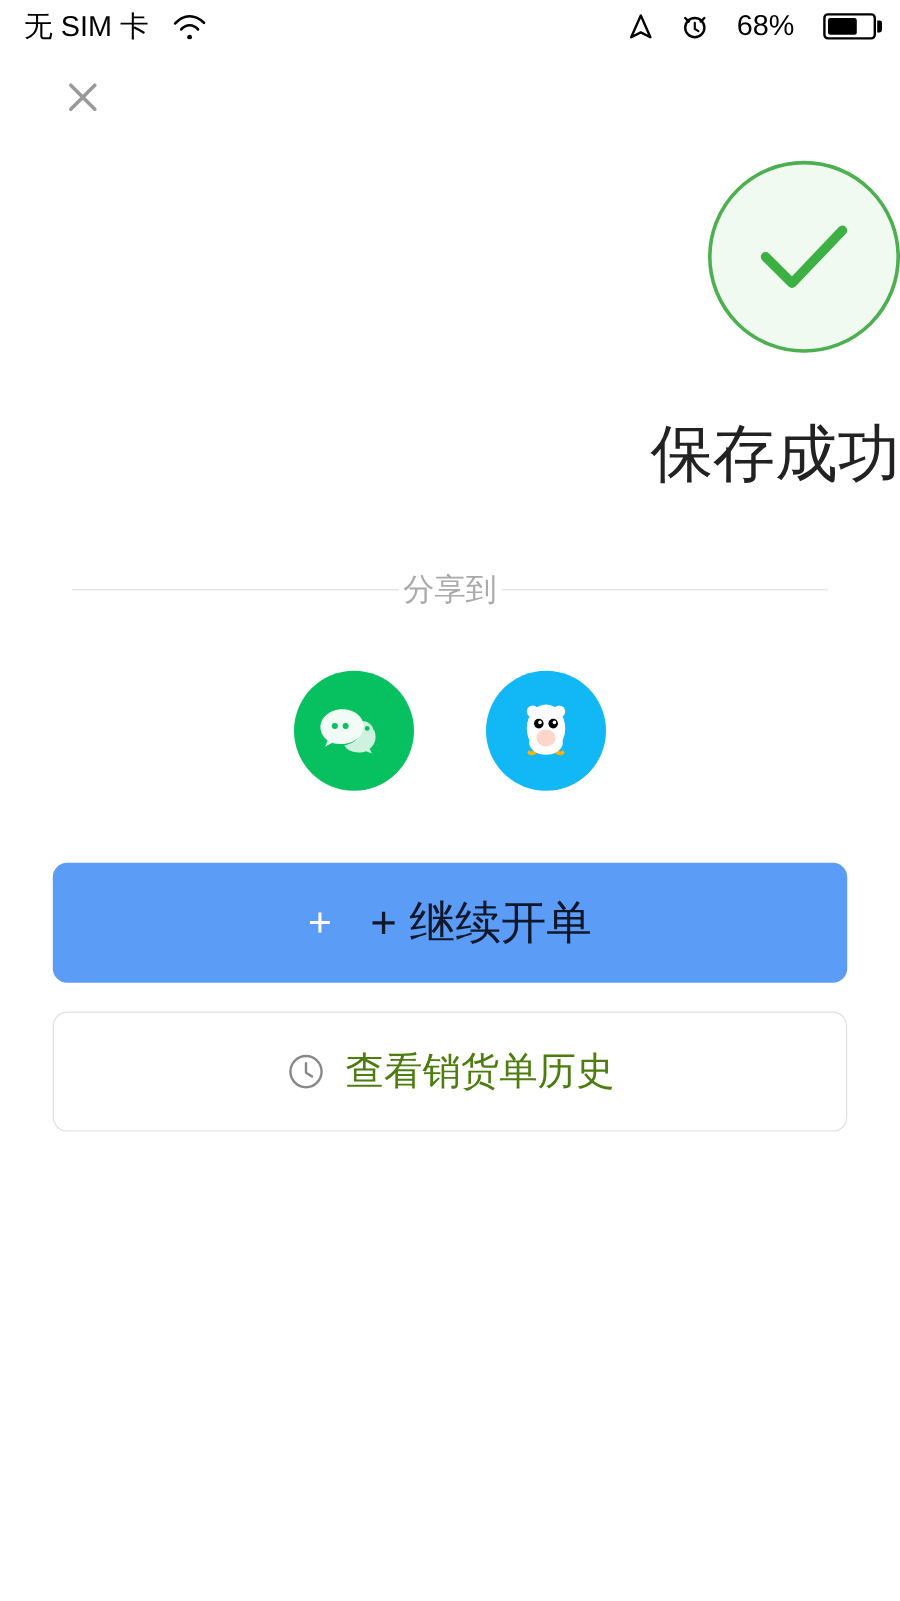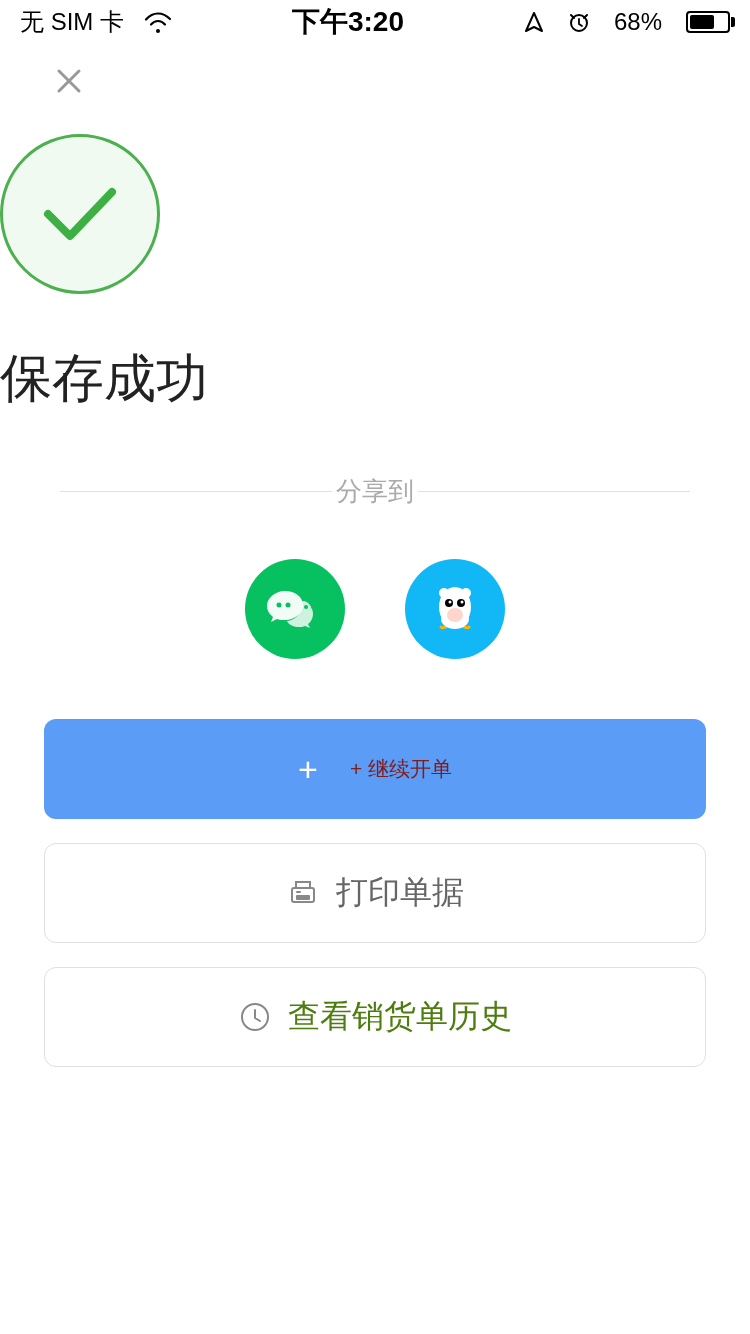--- a/index.html
+++ b/index.html
@@ -92,21 +92,21 @@
     .close-icon-svg {
       width: 32px;
       height: 32px;
       color: #999;
     }
 
     
     .content {
       display: flex;
       flex-direction: column;
-      align-items: flex-start;
+      align-items: flex-end;
       padding-top: 90px;
     }
 
     
     .success-circle {
       width: 160px;
       height: 160px;
       border-radius: 50%;
       border: 3px solid #4caf50;
       background: #f0faf0;
@@ -228,21 +228,20 @@
 
 <div class="status-bar">
   <div class="status-left">
     <span>无 SIM 卡</span>
     <svg width="28" height="22" viewBox="0 0 28 22" fill="none">
       <path d="M14 18a2 2 0 1 1 0 4 2 2 0 0 1 0-4z" fill="#000"></path>
       <path d="M7 13.5C9 11.2 11.3 10 14 10s5 1.2 7 3.5" stroke="#000" stroke-width="2.2" fill="none" stroke-linecap="round"></path>
       <path d="M2 8.5C5.5 4.5 9.5 2.5 14 2.5s8.5 2 12 5.5" stroke="#000" stroke-width="2.2" fill="none" stroke-linecap="round"></path>
     </svg>
   </div>
-  <div class="status-center">下午3:20</div>
   <div class="status-right">
     <svg width="20" height="22" viewBox="0 0 20 22" fill="none">
       <path d="M2 20L10 2l8 18-8-4-8 4z" stroke="#000" stroke-width="2" fill="none" stroke-linejoin="round"></path>
     </svg>
     <svg width="22" height="22" viewBox="0 0 22 22" fill="none">
       <circle cx="11" cy="12" r="8" stroke="#000" stroke-width="2"></circle>
       <path d="M11 8v5l3 2" stroke="#000" stroke-width="1.8" stroke-linecap="round"></path>
       <path d="M3 4l3 3M19 4l-3 3" stroke="#000" stroke-width="2" stroke-linecap="round"></path>
     </svg>
     <span>68%</span>
@@ -311,30 +310,21 @@
 
           <ellipse cx="30" cy="36" rx="8" ry="7" fill="#ffccbc" opacity="0.8"></ellipse>
         </svg>
       </div>
     </div>
   </div>
 
   <div class="actions">
     <button class="btn btn-primary">
       <span style="font-size:34px;color:#fff;">+</span>
-      <span style="font-size:21px;color:#7f1d1d;margin-left:16px;">+ 继续开单</span>
-    </button>
-    <button class="btn btn-secondary">
-      <svg width="34" height="34" viewBox="0 0 34 34" fill="none">
-        <rect x="6" y="12" width="22" height="14" rx="2" stroke="#888" stroke-width="2"></rect>
-        <path d="M10 12V6h14v6" stroke="#888" stroke-width="2" fill="none"></path>
-        <rect x="10" y="19" width="14" height="5" rx="1" fill="#888"></rect>
-        <rect x="10" y="15" width="5" height="2" rx="1" fill="#888"></rect>
-      </svg>
-      <span style="color:#666;">打印单据</span>
+      <span style="font-size:38px;color:#0f172a;margin-left:16px;">+ 继续开单</span>
     </button>
     <button class="btn btn-secondary">
       <svg width="34" height="34" viewBox="0 0 34 34" fill="none">
         <circle cx="17" cy="17" r="13" stroke="#888" stroke-width="2"></circle>
         <path d="M17 10v8l5 3" stroke="#888" stroke-width="2" stroke-linecap="round" stroke-linejoin="round"></path>
       </svg>
       <span style="color:#4d7c0f;">查看销货单历史</span>
     </button>
   </div>
 

